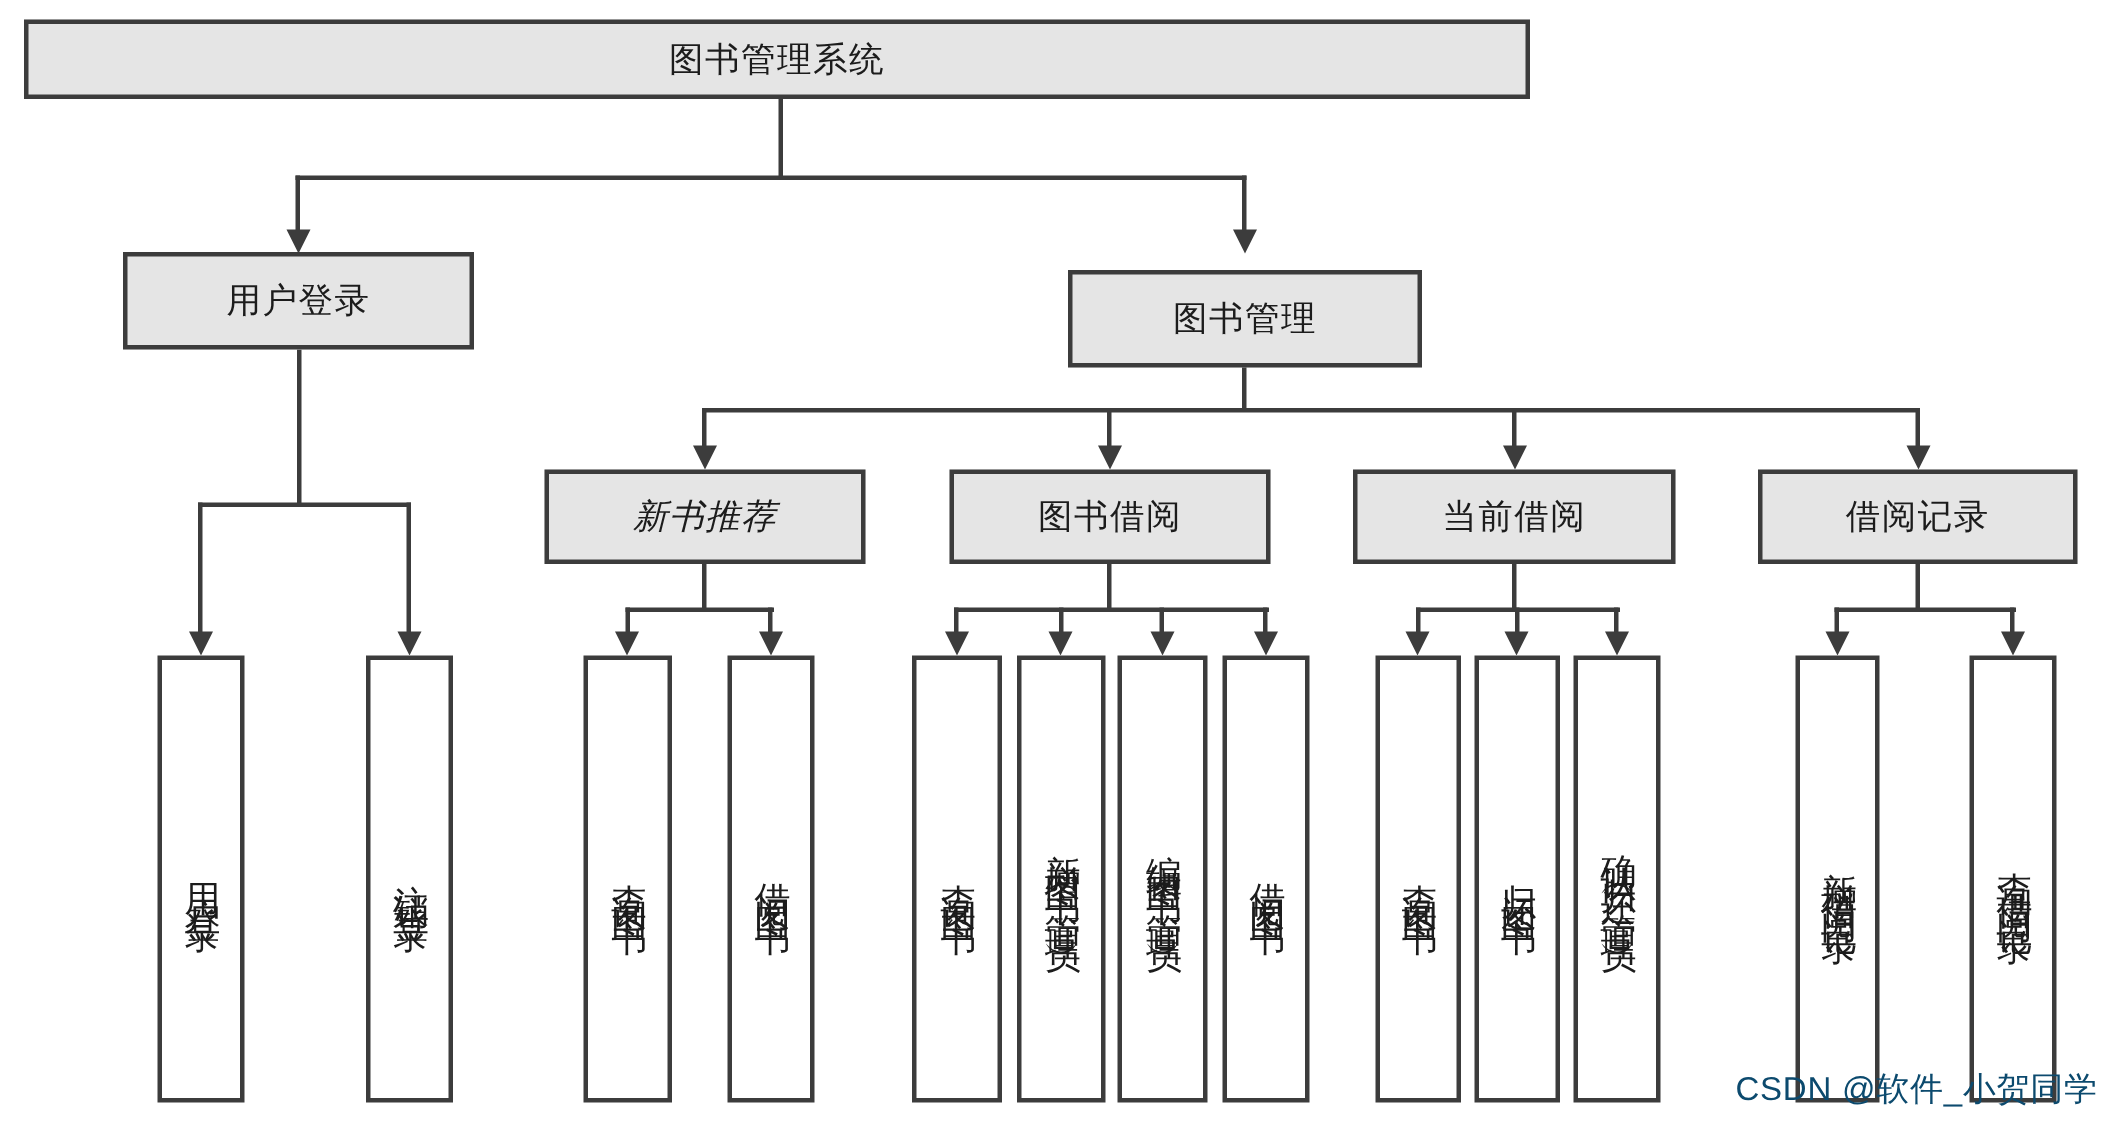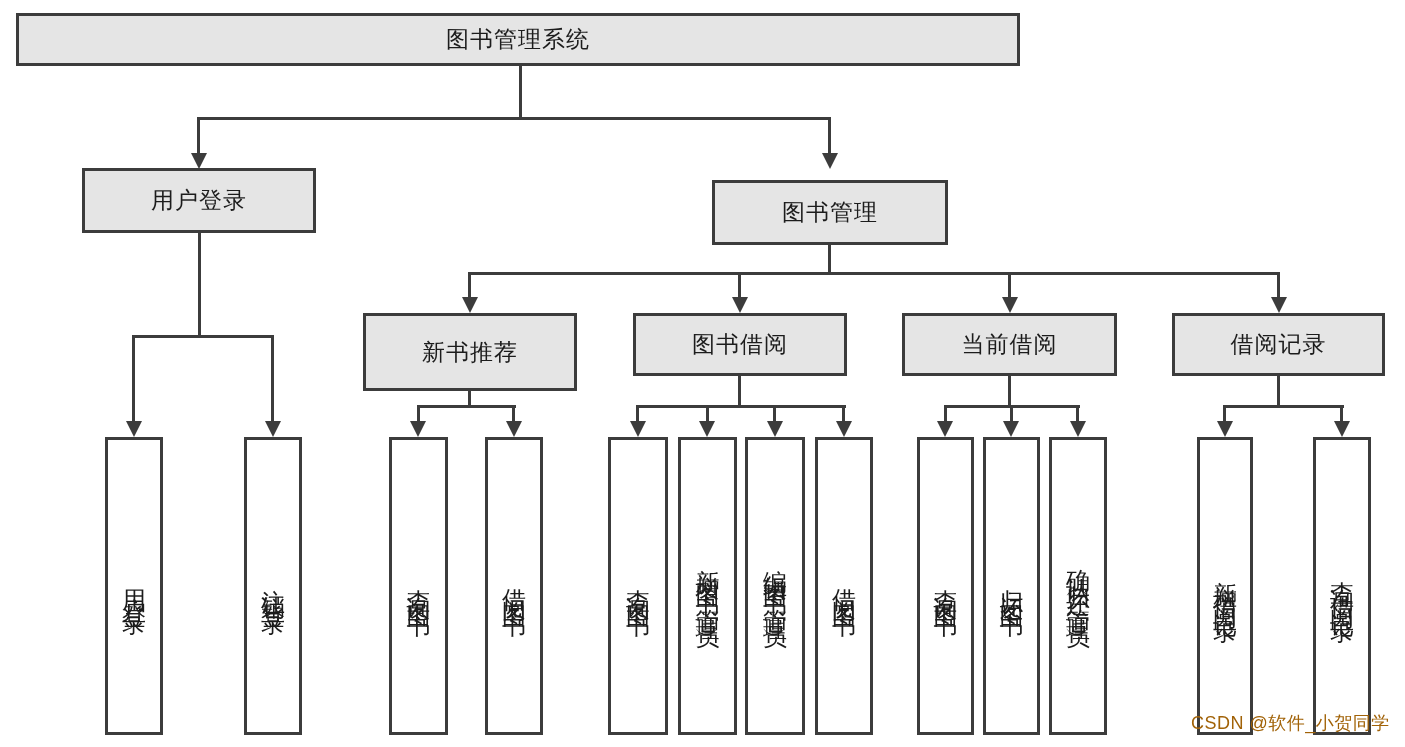--- a/index.html
+++ b/index.html
@@ -22,35 +22,35 @@
   }
   
   .h{position:absolute;height:3px;background:#3c3c3c;z-index:1;}
   .v{position:absolute;width:3px;background:#3c3c3c;z-index:1;}
   .tri{
     position:absolute;width:0;height:0;z-index:1;
     border-left:8px solid transparent;border-right:8px solid transparent;
     border-top:16px solid #3c3c3c;
   }
   .watermark{
-    position:absolute;left:1191px;top:711px;z-index:5;
-    font-size:18px;color:#a16207;letter-spacing:0.5px;white-space:nowrap;
+    position:absolute;left:1157px;top:711px;z-index:5;
+    font-size:22px;color:#0c4a6e;letter-spacing:0.5px;white-space:nowrap;
   }
 </style>
 </head>
 <body>
 
 <div class="canvas">
 
   <div class="node" style="left:16px;top:13px;width:1004px;height:53px;">图书管理系统</div>
 
   <div class="node" style="left:82px;top:168px;width:234px;height:65px;">用户登录</div>
   <div class="node" style="left:712px;top:168px;width:236px;height:65px;margin-top:12px;">图书管理</div>
 
-  <div class="node" style="left:363px;top:313px;width:214px;height:78px;">新书推荐</div>
+  <div class="node" style="left:363px;top:313px;width:214px;height:63px;font-style:italic;">新书推荐</div>
   <div class="node" style="left:902px;top:313px;width:215px;height:63px;">当前借阅</div>
   <div class="node" style="left:633px;top:313px;width:214px;height:63px;">图书借阅</div>
   <div class="node" style="left:1172px;top:313px;width:213px;height:63px;">借阅记录</div>
 
   <div class="leaf" style="left:105px;width:58px;">用户登录</div>
   <div class="leaf" style="left:244px;width:58px;">注销登录</div>
   <div class="leaf" style="left:389px;width:59px;">查询图书</div>
   <div class="leaf" style="left:485px;width:58px;">借阅图书</div>
   <div class="leaf" style="left:608px;width:60px;">查询图书</div>
   <div class="leaf" style="left:678px;width:59px;">新增图书（管理员）</div>

